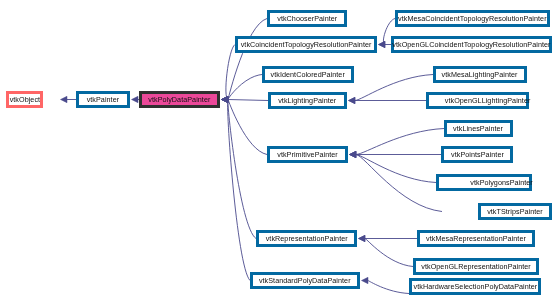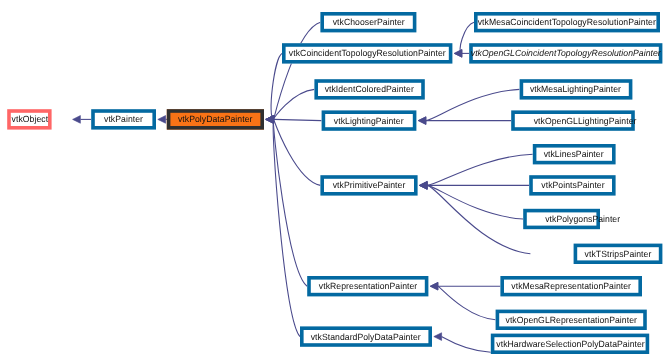--- a/index.html
+++ b/index.html
@@ -36,21 +36,21 @@
     letter-spacing: 0.05px;
     display: flex;
     align-items: center;
     justify-content: center;
     white-space: nowrap;
     height: 17px;
     z-index: 2;
     font-family: "Liberation Sans", sans-serif;
   }
   .node.root {
-    background: #f97316;
+    background: #ec4899;
     border-color: #303030;
   }
   .node.highlight {
     border-color: #ff6666;
     background: #ffffff;
   }
   .node-label {
     display: block;
     transform: scaleX(0.96);
   }
@@ -153,21 +153,21 @@
       </div>
       <div class="node" style="left: 267px; top: 10px; width: 80px;">
         <span class="node-label">vtkChooserPainter</span>
       </div>
       <div class="node" style="left: 235px; top: 36px; width: 142px;">
         <span class="node-label">vtkCoincidentTopologyResolutionPainter</span>
       </div>
       <div class="node" style="left: 395px; top: 10px; width: 155px;">
         <span class="node-label">vtkMesaCoincidentTopologyResolutionPainter</span>
       </div>
-      <div class="node" style="left: 391px; top: 36px; width: 161px; font-style: italic;">
+      <div class="node" style="left: 391px; top: 36px; width: 161px;">
         <span class="node-label">vtkOpenGLCoincidentTopologyResolutionPainter</span>
       </div>
       <div class="node" style="left: 262px; top: 66px; width: 92px;">
         <span class="node-label">vtkIdentColoredPainter</span>
       </div>
       <div class="node" style="left: 268px; top: 92px; width: 79px;">
         <span class="node-label">vtkLightingPainter</span>
       </div>
       <div class="node" style="left: 433px; top: 66px; width: 94px;">
         <span class="node-label">vtkMesaLightingPainter</span>
@@ -177,21 +177,21 @@
       </div>
       <div class="node" style="left: 267px; top: 146px; width: 81px;">
         <span class="node-label">vtkPrimitivePainter</span>
       </div>
       <div class="node" style="left: 444px; top: 120px; width: 69px;">
         <span class="node-label">vtkLinesPainter</span>
       </div>
       <div class="node" style="left: 441px; top: 146px; width: 72px;">
         <span class="node-label">vtkPointsPainter</span>
       </div>
-      <div class="node" style="left: 436px; top: 174px; width: 64px; padding-left: 36px;">
+      <div class="node" style="left: 436px; top: 174px; width: 96px; padding-left: 36px;">
         <span class="node-label">vtkPolygonsPainter</span>
       </div>
       <div class="node" style="left: 442px; top: 203px; width: 74px; margin-left: 36px;">
         <span class="node-label">vtkTStripsPainter</span>
       </div>
       <div class="node" style="left: 256px; top: 230px; width: 101px;">
         <span class="node-label">vtkRepresentationPainter</span>
       </div>
       <div class="node" style="left: 417px; top: 230px; width: 118px;">
         <span class="node-label">vtkMesaRepresentationPainter</span>

